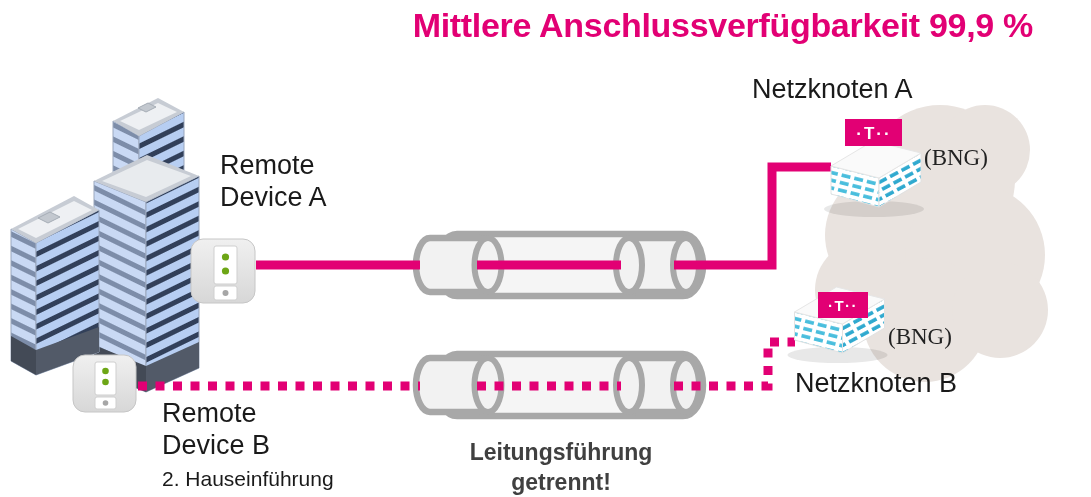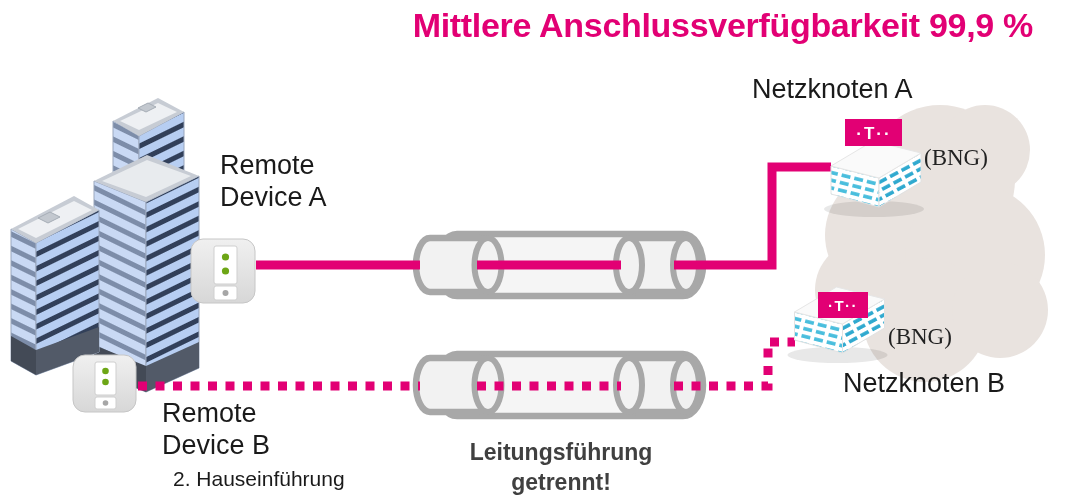--- a/index.html
+++ b/index.html
@@ -9,21 +9,21 @@
   }
   .stage svg{position:absolute;left:0;top:0;}
   .lbl{position:absolute;color:#1a1a1a;line-height:1.18;}
   .title{
     position:absolute;right:58px;top:6px;white-space:nowrap;
     color:#E20074;font-size:34px;font-weight:700;letter-spacing:-0.3px;
   }
   .node-label{font-size:27px;}
   .bng-label{font-size:23px;color:#222;font-family:Liberation Serif, serif;}
   .device-label{font-size:27px;width:150px;}
-  .device-note{font-size:21px;margin-left:11px;}
+  .device-note{font-size:21px;}
   .routing-note{
     position:absolute;left:430px;top:437px;width:262px;text-align:center;
     color:#404040;font-size:23px;font-weight:700;line-height:1.32;
   }
 </style>
 </head>
 <body>
 
 <div class="stage">
 
@@ -153,21 +153,21 @@
       <rect x="818" y="292" width="50" height="26" fill="#E20074"></rect>
       <text x="843" y="311" text-anchor="middle" font-size="15" font-weight="700" fill="#ffffff" letter-spacing="1.5" font-family="Liberation Sans, sans-serif">·T··</text>
     </g>
   </svg>
 
   <div class="title">Mittlere Anschlussverfügbarkeit 99,9 %</div>
 
   <div class="lbl node-label" style="left:752px;top:74px;">Netzknoten A</div>
   <div class="lbl bng-label" style="left:924px;top:144px;">(BNG)</div>
 
-  <div class="lbl node-label" style="left:795px;top:368px;margin-left:48px;">Netzknoten B</div>
+  <div class="lbl node-label" style="left:795px;top:368px;">Netzknoten B</div>
   <div class="lbl bng-label" style="left:888px;top:323px;">(BNG)</div>
 
   <div class="lbl device-label" style="left:162px;top:398px;">Remote Device B</div>
 
   <div class="lbl device-label" style="left:220px;top:150px;">Remote Device A</div>
   <div class="lbl device-note" style="left:162px;top:467px;">2. Hauseinführung</div>
 
   <div class="routing-note">Leitungsführung getrennt!</div>
 
 </div>

